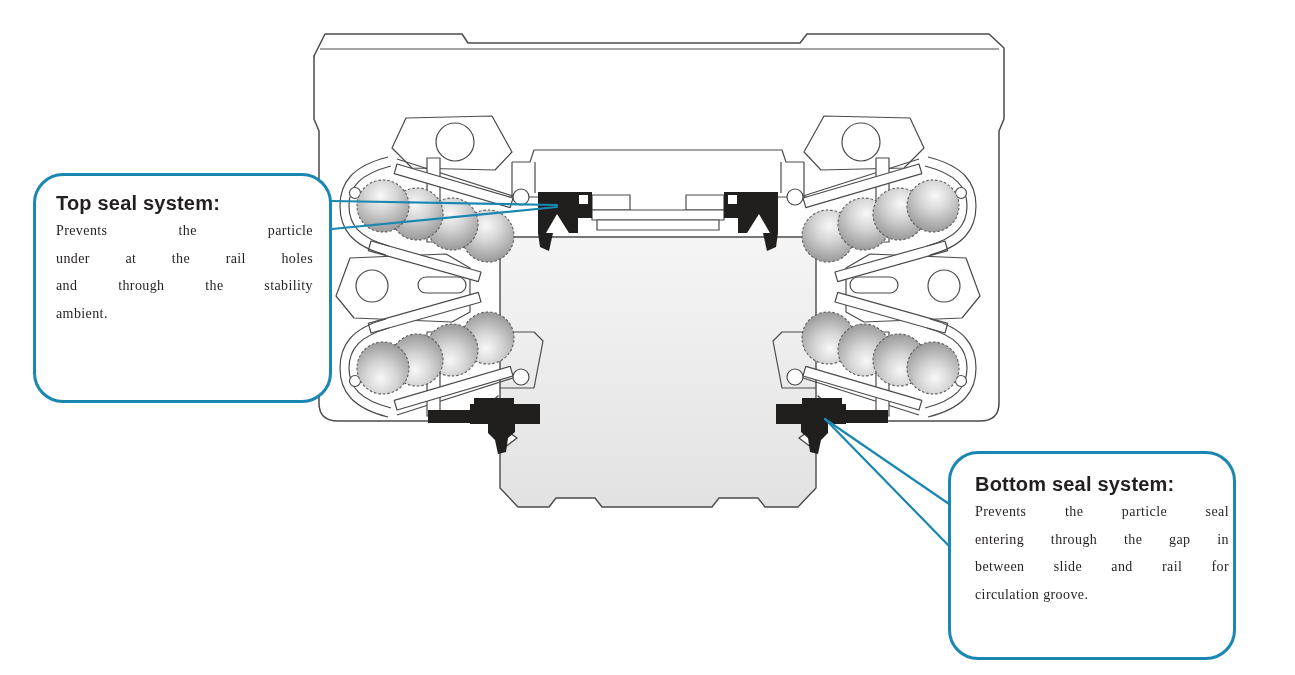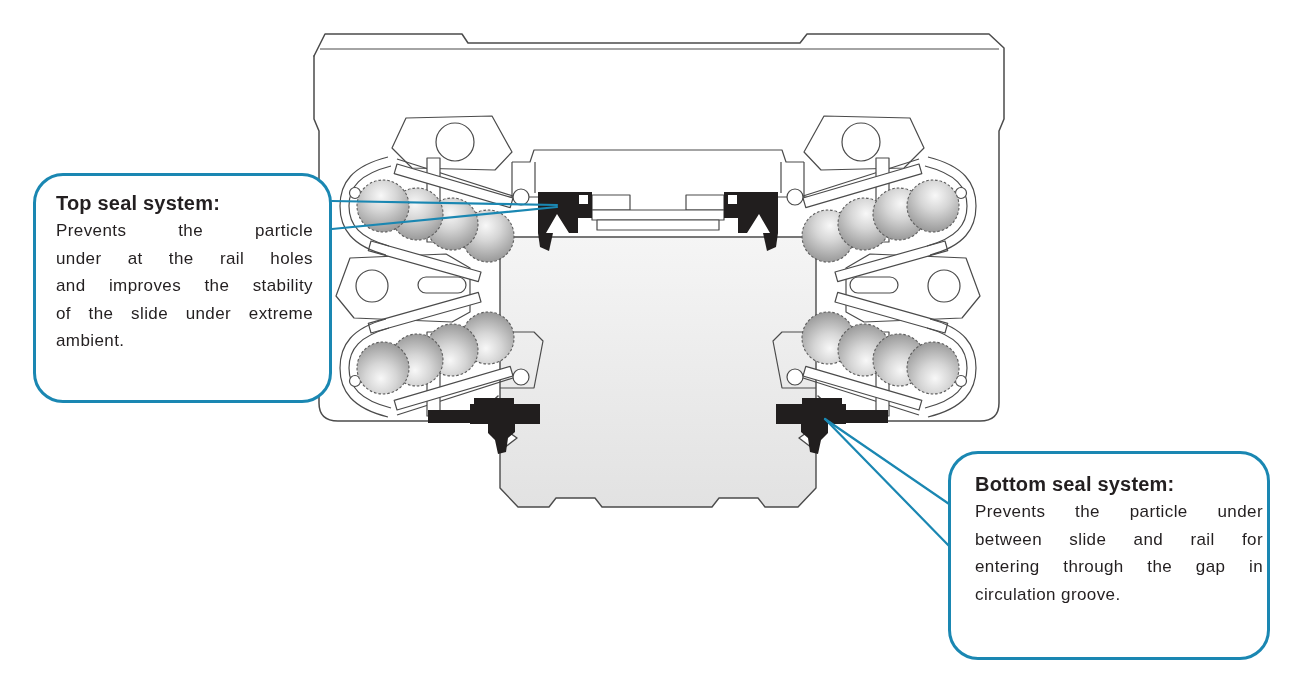--- a/index.html
+++ b/index.html
@@ -20,25 +20,25 @@
   .ball{fill:url(#ballGrad);stroke:#5e5e5e;stroke-width:1.1;stroke-dasharray:2.6 1.9;}
   .railf{fill:url(#railGrad);stroke:var(--line_work);stroke-width:1.4;stroke-linejoin:round;}
   .accent-line{stroke:var(--accent);stroke-width:2.2;fill:none;stroke-linecap:round;}
   .stopA{stop-color:var(--rail_light);} .stopB{stop-color:var(--rail_dark);}
   .bstop1{stop-color:var(--ball_hi);} .bstop2{stop-color:#d6d6d6;} .bstop3{stop-color:#ababab;} .bstop4{stop-color:var(--ball_lo);}
 
   
   .callout{position:absolute;box-sizing:border-box;background:#fff;
            border:3px solid var(--accent);border-radius:30px;color:var(--text);}
   .callout .title{font-weight:bold;font-size:20px;line-height:28px;letter-spacing:.2px;}
-  .callout .cline{font-size:17px;line-height:27.5px;letter-spacing:.4px;
-                  text-align:justify;text-align-last:justify;}
+  .callout .cline{font-size:14px;line-height:27.5px;letter-spacing:.4px;
+                  text-align:justify;text-align-last:justify;font-family:Liberation Serif, serif;}
   .callout .cline.last{text-align-last:left;}
   #callout-top{left:33px;top:165px;width:299px;height:230px;padding:13px 16px 0 20px;margin-top:8px;}
-  #callout-bottom{left:948px;top:451px;width:322px;height:209px;padding:16px 4px 0 24px;}
+  #callout-bottom{left:948px;top:451px;width:288px;height:209px;padding:16px 4px 0 24px;}
 </style>
 </head>
 <body>
 
 <div class="stage">
 
 <svg width="1295" height="675" viewBox="0 0 1295 675">
   <defs>
     <radialGradient id="ballGrad" cx="46%" cy="30%" r="78%">
       <stop offset="0%" class="bstop1"></stop>
@@ -139,26 +139,25 @@
   <g>
     <path class="accent-line" d="M825,419 L952,506"></path>
     <path class="accent-line" d="M825,419 L952,549"></path>
   </g>
 </svg>
 
 <div class="callout" id="callout-top">
   <div class="title">Top seal system:</div>
   <div class="cline">Prevents the particle</div>
   <div class="cline">under at the rail holes</div>
-  <div class="cline">and improves the stability</div>
-  <div class="cline">of the slide under extreme</div>
+  <div class="cline">and through the stability</div>
   <div class="cline last">ambient.</div>
 </div>
 
 <div class="callout" id="callout-bottom">
   <div class="title">Bottom seal system:</div>
-  <div class="cline">Prevents the particle under</div>
+  <div class="cline">Prevents the particle seal</div>
+  <div class="cline">entering through the gap in</div>
   <div class="cline">between slide and rail for</div>
-  <div class="cline">entering through the gap in</div>
   <div class="cline last">circulation groove.</div>
 </div>
 
 </div>
 
 </body></html>

